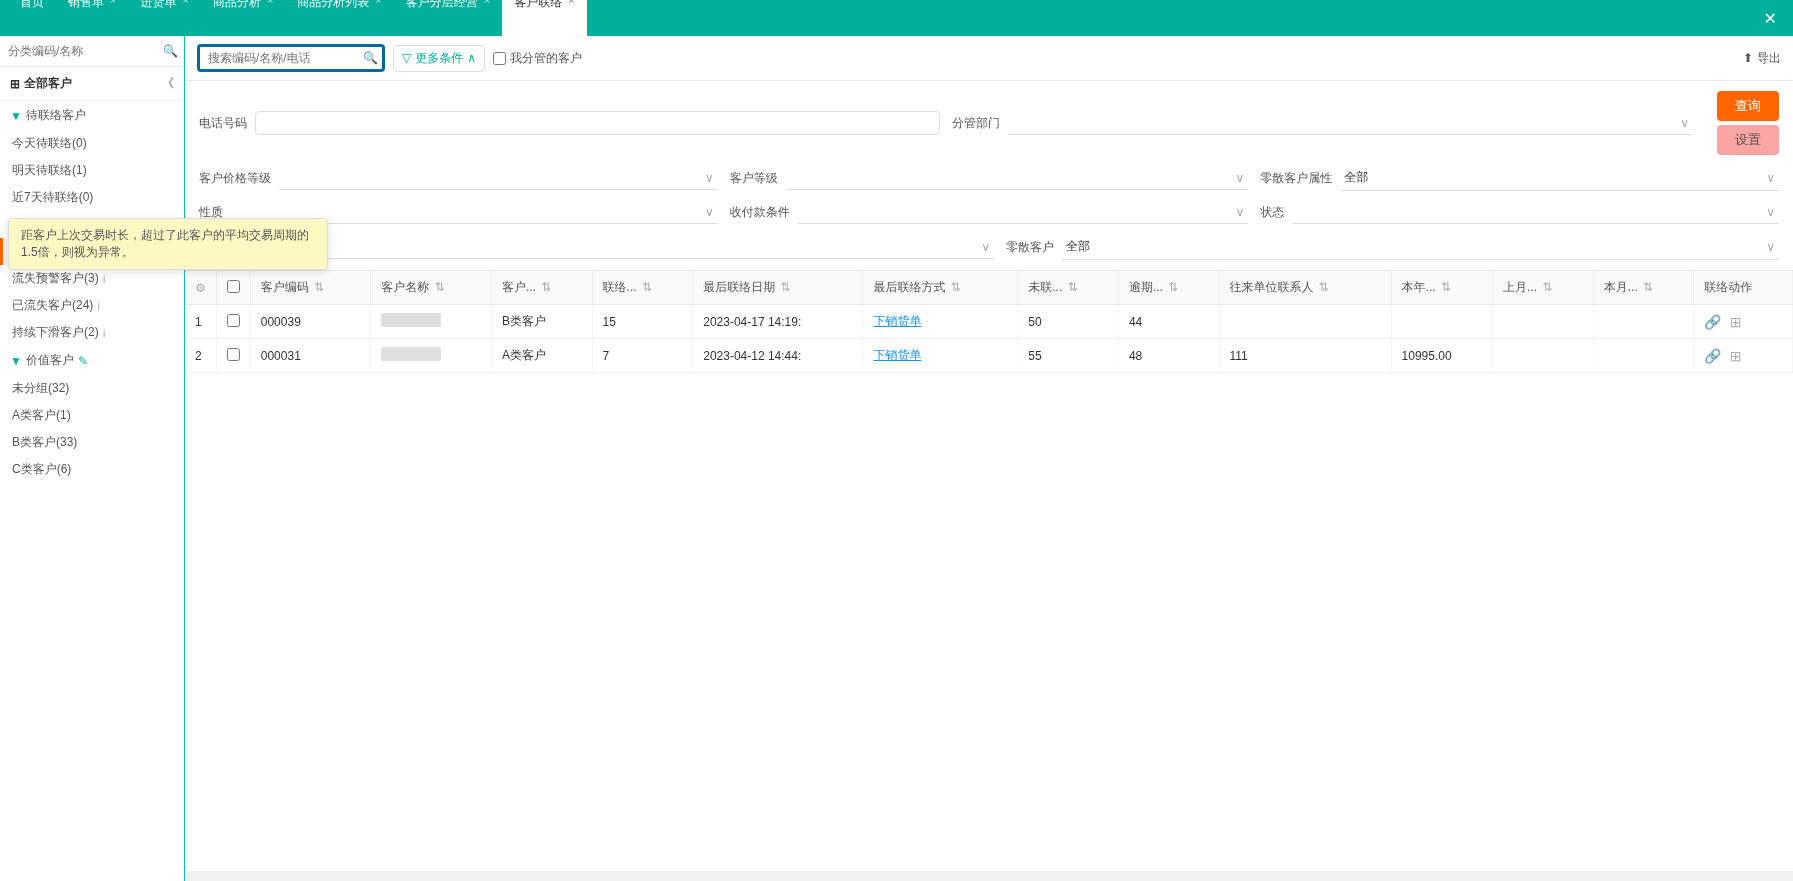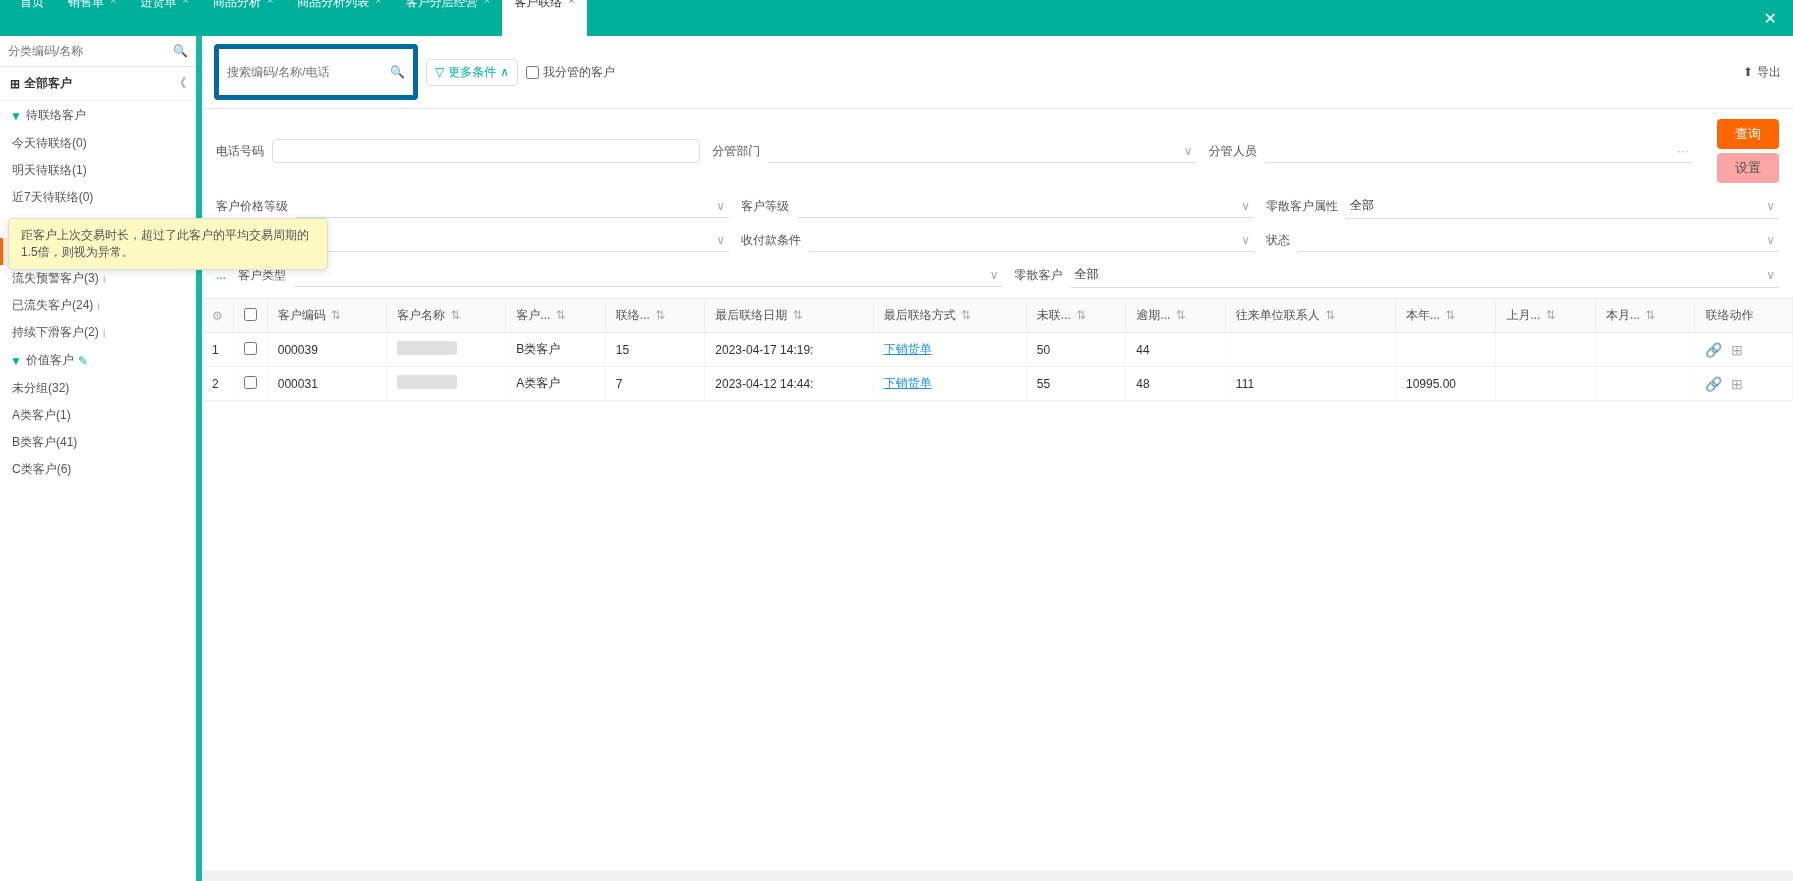--- a/index.html
+++ b/index.html
@@ -17,21 +17,21 @@
     }
     .top-nav .nav-item .close-btn { margin-left: 6px; font-size: 11px; opacity: 0.7; }
     .top-nav .spacer { flex: 1; }
     .top-nav .top-close { color: white; font-size: 16px; cursor: pointer; padding: 0 8px; }
 
     
     .main-layout { display: flex; height: calc(881px - 36px); }
 
     
     .sidebar {
-      width: 202px; background: white; border-right: 6px solid #14b8a6; display: flex; flex-direction: column; overflow-y: auto; flex-shrink: 0;
+      width: 185px; background: white; border-right: 1px solid #14b8a6; display: flex; flex-direction: column; overflow-y: auto; flex-shrink: 0;
     }
     .sidebar-search {
       display: flex; align-items: center; padding: 8px; border-bottom: 1px solid #e8e8e8;
     }
     .sidebar-search input {
       flex: 1; border: none; outline: none; font-size: 12px; color: #666; background: transparent;
     }
     .sidebar-search .search-icon { color: #aaa; cursor: pointer; }
 
     .sidebar-section-title {
@@ -55,21 +55,21 @@
     .sidebar-group-edit .edit-icon { margin-left: 4px; color: #00b09b; cursor: pointer; }
 
     
     .content-area { flex: 1; display: flex; flex-direction: column; overflow: hidden; background: #f5f5f5; }
 
     
     .toolbar {
       background: white; padding: 8px 12px; display: flex; align-items: center; gap: 8px; border-bottom: 1px solid #e8e8e8;
     }
     .toolbar .search-box {
-      display: flex; align-items: center; border: 5px solid #0369a1; border-radius: 4px; padding: 16px 8px; width: 204px;
+      display: flex; align-items: center; border: 3px solid #0369a1; border-radius: 4px; padding: 4px 8px; width: 188px;
     }
     .toolbar .search-box input { border: none; outline: none; font-size: 12px; flex: 1; color: #999; }
     .toolbar .search-box .s-icon { color: #aaa; }
     .toolbar .filter-btn {
       display: flex; align-items: center; gap: 4px; color: #00b09b; cursor: pointer; padding: 4px 8px; border: 1px solid #ddd; border-radius: 4px; background: white;
     }
     .toolbar .checkbox-label { display: flex; align-items: center; gap: 4px; color: #555; cursor: pointer; }
     .toolbar .spacer { flex: 1; }
     .toolbar .export-btn { display: flex; align-items: center; gap: 4px; color: #555; cursor: pointer; }
 
@@ -220,21 +220,21 @@
       <span>价值客户</span>
       <span class="edit-icon">✎</span>
     </div>
     <div class="sidebar-item">
       <span>未分组(32)</span>
     </div>
     <div class="sidebar-item">
       <span>A类客户(1)</span>
     </div>
     <div class="sidebar-item">
-      <span>B类客户(41)</span>
+      <span>B类客户(33)</span>
     </div>
     <div class="sidebar-item">
       <span>C类客户(6)</span>
     </div>
   </div>
 
   <div class="content-area">
 
     <div class="toolbar">
       <div class="search-box">
@@ -264,27 +264,20 @@
           <label>电话号码</label>
           <input class="filter-input" type="text" value="" style="">
         </div>
         <div class="filter-item">
           <label>分管部门</label>
           <div class="select-wrap">
             <span></span>
             <span class="chevron">∨</span>
           </div>
         </div>
-        <div class="filter-item">
-          <label>分管人员</label>
-          <div class="select-wrap">
-            <span></span>
-            <span class="chevron">···</span>
-          </div>
-        </div>
         <div class="filter-actions">
           <button class="btn-query">查询</button>
           <button class="btn-setting">设置</button>
         </div>
       </div>
 
       <div class="filter-row">
         <div class="filter-item">
           <label>客户价格等级</label>
           <div class="select-wrap">

